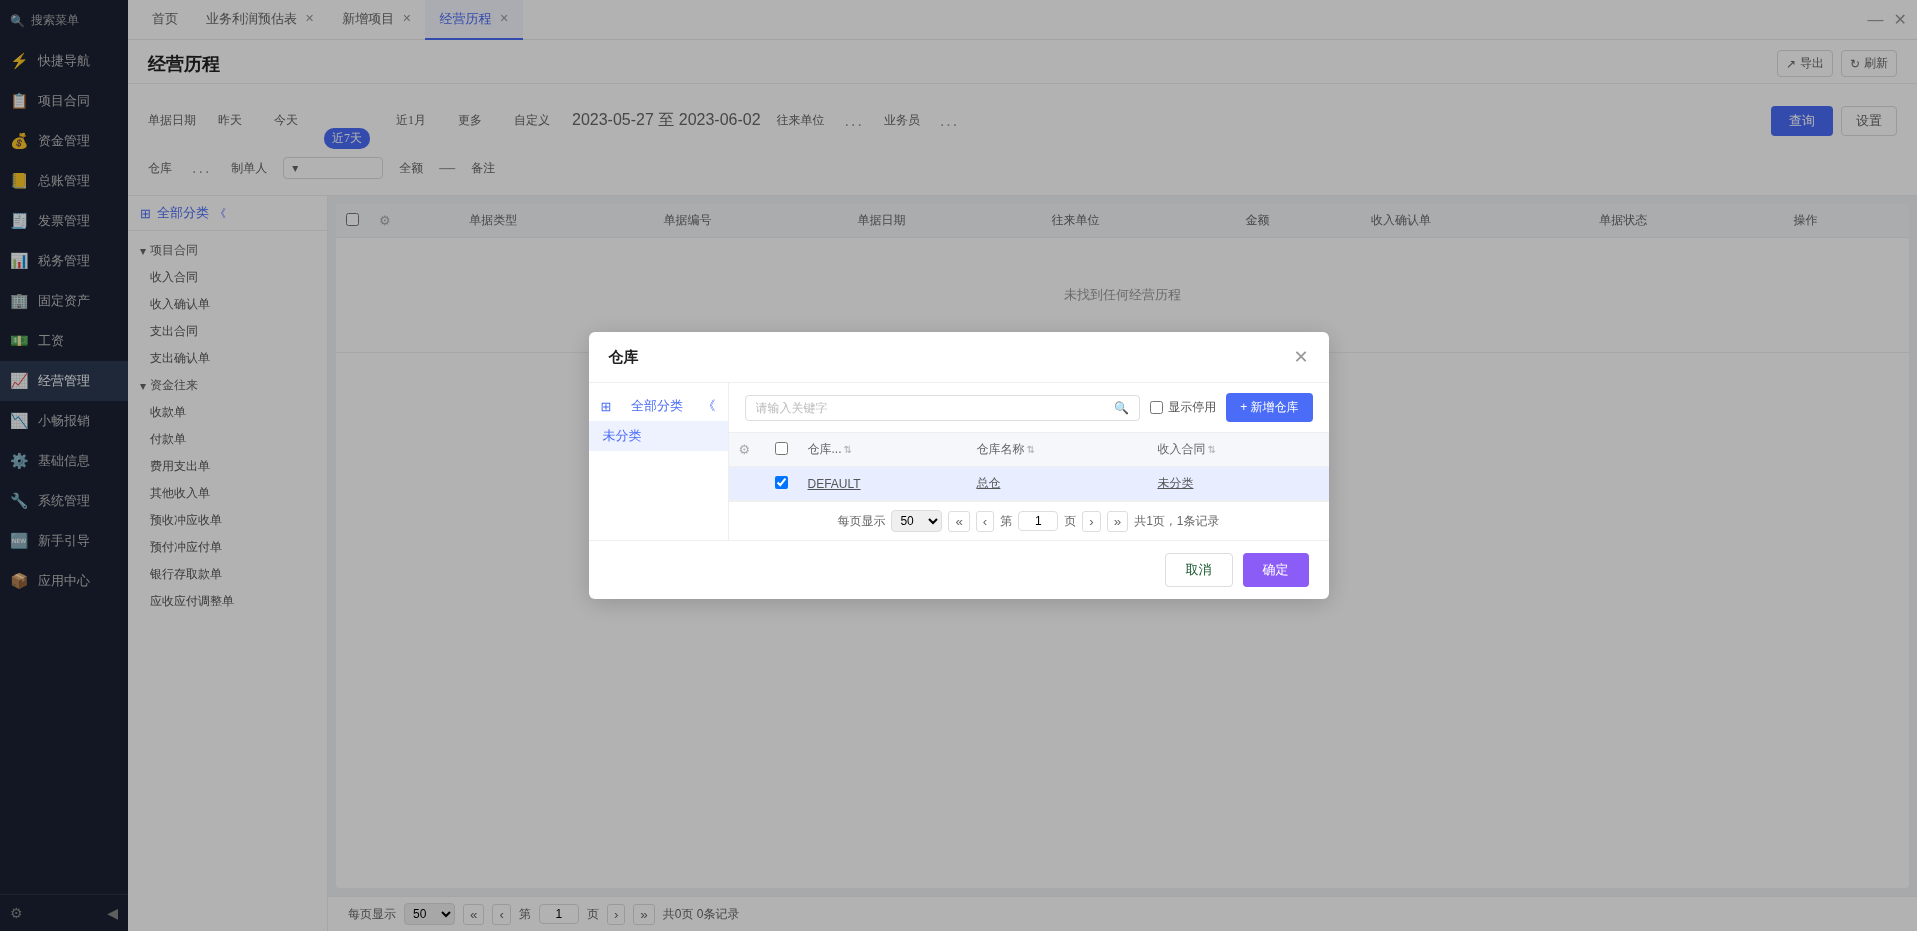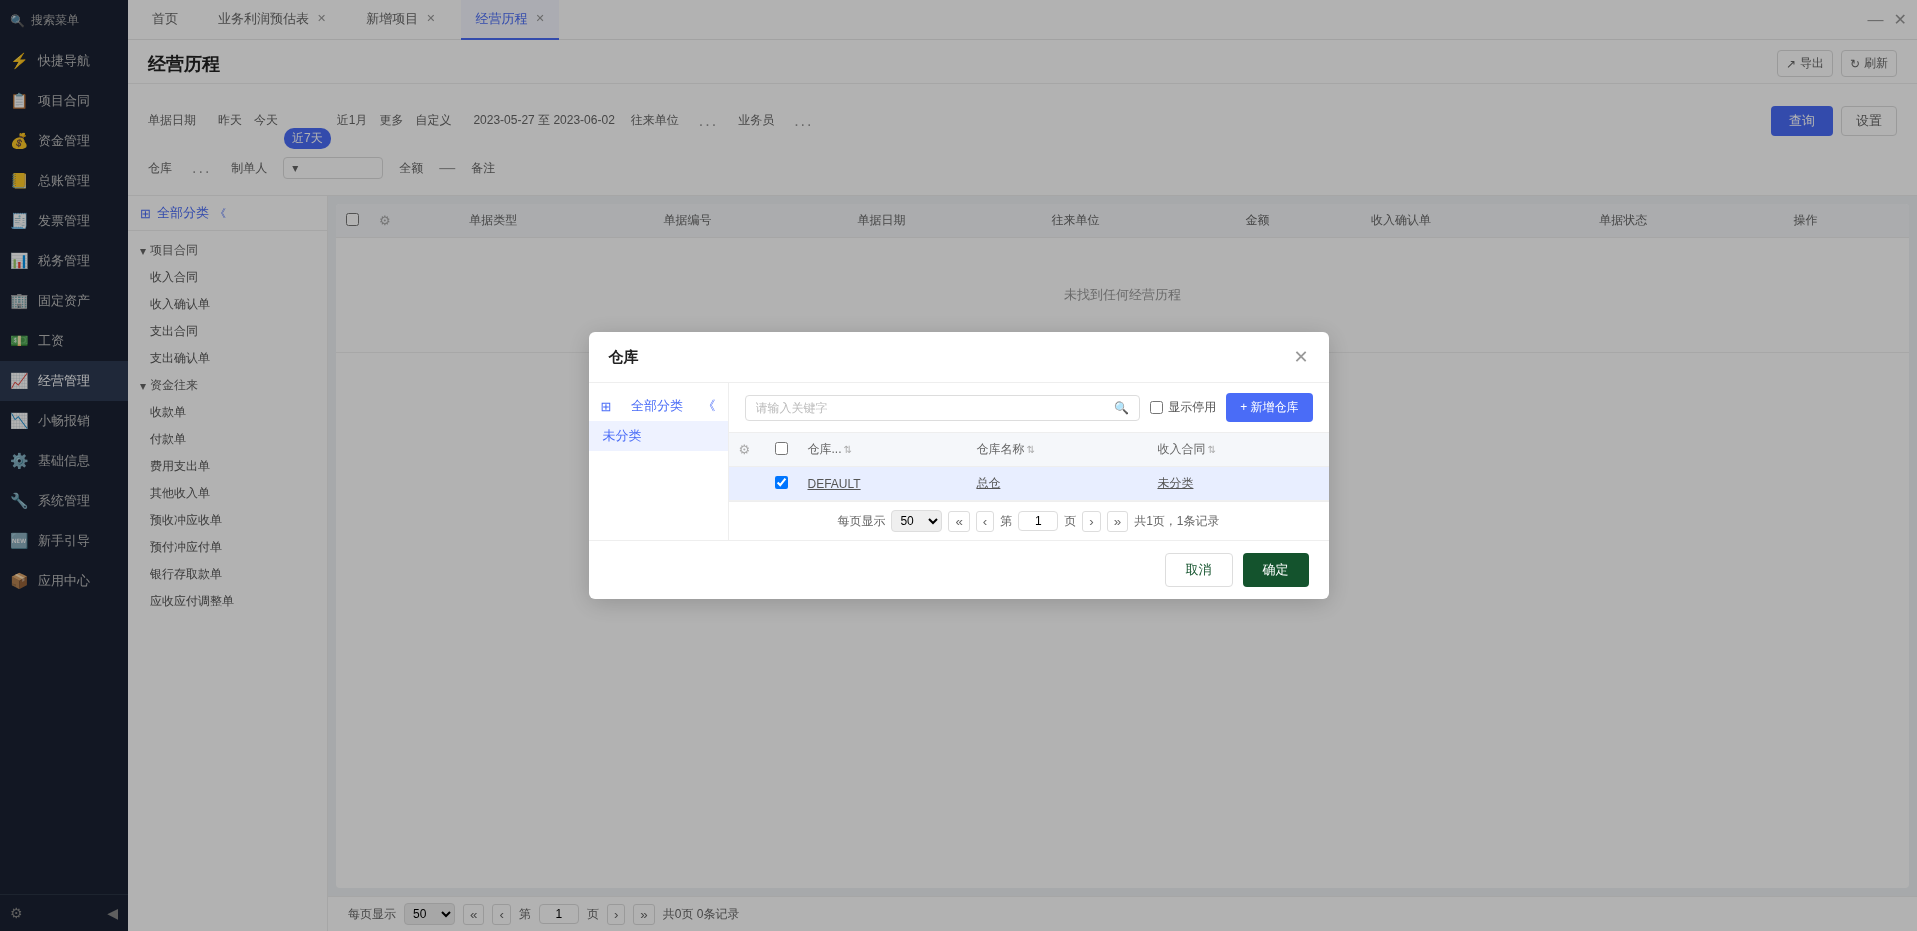--- a/index.html
+++ b/index.html
@@ -14,40 +14,40 @@
     .sidebar-item { padding: 10px 10px; display: flex; align-items: center; gap: 8px; cursor: pointer; color: #bbb; font-size: 13px; }
     .sidebar-item.active { color: #fff; background: #2d3a52; }
     .sidebar-icon { width: 20px; height: 20px; display: flex; align-items: center; justify-content: center; font-size: 15px; flex-shrink: 0; }
     .sidebar-bottom { margin-top: auto; padding: 10px; display: flex; align-items: center; justify-content: space-between; border-top: 1px solid #2a3444; }
     .sidebar-bottom-icon { color: #888; cursor: pointer; font-size: 14px; }
 
     
     .main-area { flex: 1; display: flex; flex-direction: column; overflow: hidden; }
 
     
-    .tab-bar { background: #fff; border-bottom: 1px solid #e8e8e8; display: flex; align-items: center; height: 40px; padding: 0 10px; gap: 12px; }
+    .tab-bar { background: #fff; border-bottom: 1px solid #e8e8e8; display: flex; align-items: center; height: 40px; padding: 0 10px; gap: 0; }
     .tab-item { padding: 0 14px; height: 40px; display: flex; align-items: center; gap: 6px; font-size: 13px; color: #666; cursor: pointer; border-bottom: 2px solid transparent; white-space: nowrap; }
     .tab-item.active { color: #4a6cf7; border-bottom-color: #4a6cf7; background: #f5f7ff; }
     .tab-close { font-size: 11px; color: #999; margin-left: 2px; }
     .window-controls { margin-left: auto; display: flex; gap: 10px; align-items: center; color: #999; font-size: 16px; cursor: pointer; }
 
     
     .page-header { padding: 10px 20px 6px; background: #fff; border-bottom: 1px solid #eee; display: flex; align-items: center; justify-content: space-between; }
     .page-title { font-size: 18px; font-weight: 600; color: #222; }
     .page-actions { display: flex; gap: 8px; }
     .btn-export, .btn-refresh { font-size: 12px; color: #666; display: flex; align-items: center; gap: 4px; cursor: pointer; padding: 4px 8px; border: 1px solid #ddd; border-radius: 4px; background: #fff; }
 
     
     .filter-area { background: #fff; padding: 8px 20px; border-bottom: 1px solid #eee; }
     .filter-row { display: flex; align-items: center; gap: 16px; margin-bottom: 8px; flex-wrap: wrap; }
     .filter-label { font-size: 12px; color: #666; white-space: nowrap; }
-    .date-btns { display: flex; gap: 0; align-items: center; }
+    .date-btns { display: flex; gap: 20px; align-items: center; font-family: Liberation Serif, serif; }
     .date-btn { font-size: 12px; color: #666; cursor: pointer; padding: 2px 6px; border-radius: 3px; }
     .date-btn.active { background: #4a6cf7; color: #fff; border-radius: 10px; padding: 2px 8px; margin-top: 36px; }
-    .date-range { font-size: 12px; color: #666; }
+    .date-range { font-size: 16px; color: #666; }
     .filter-select { font-size: 12px; border: 1px solid #ddd; border-radius: 4px; padding: 3px 8px; color: #666; min-width: 100px; display: inline-flex; align-items: center; gap: 4px; cursor: pointer; }
     .filter-dots { color: #999; font-size: 16px; letter-spacing: 2px; cursor: pointer; padding: 0 4px; }
     .btn-query { background: #4a6cf7; color: #fff; border: none; border-radius: 4px; padding: 5px 18px; font-size: 13px; cursor: pointer; }
     .btn-setting { background: #fff; color: #666; border: 1px solid #ddd; border-radius: 4px; padding: 5px 14px; font-size: 13px; cursor: pointer; }
 
     
     .content-area { display: flex; flex: 1; overflow: hidden; background: #f0f2f5; }
 
     
     .left-panel { width: 200px; background: #fff; border-right: 1px solid #eee; overflow-y: auto; flex-shrink: 0; }
@@ -98,21 +98,21 @@
     .modal-checkbox-label { display: flex; align-items: center; gap: 5px; font-size: 12px; color: #555; cursor: pointer; white-space: nowrap; }
     .btn-add-warehouse { background: #4a6cf7; color: #fff; border: none; border-radius: 4px; padding: 6px 14px; font-size: 12px; cursor: pointer; white-space: nowrap; display: flex; gap: 4px; }
     .modal-table-area { flex: 1; overflow: auto; }
     .modal-table { width: 100%; border-collapse: collapse; font-size: 12px; }
     .modal-table th { background: #f5f7fa; color: #666; padding: 8px 10px; text-align: left; border-bottom: 1px solid #eee; font-weight: 500; white-space: nowrap; }
     .modal-table td { padding: 8px 10px; border-bottom: 1px solid #f0f0f0; color: #555; }
     .modal-table tr.selected td { background: #e8eeff; text-decoration: underline; }
     .modal-pagination { padding: 8px 16px; border-top: 1px solid #eee; display: flex; align-items: center; justify-content: center; gap: 6px; font-size: 12px; color: #666; }
     .modal-footer { padding: 12px 20px; border-top: 1px solid #eee; display: flex; justify-content: flex-end; gap: 10px; }
     .btn-cancel { border: 1px solid #ddd; background: #fff; color: #14532d; border-radius: 4px; padding: 7px 20px; font-size: 13px; cursor: pointer; }
-    .btn-confirm { background: #14532d; color: #fff; border: none; border-radius: 4px; padding: 7px 20px; font-size: 13px; cursor: pointer; font-family: Liberation Mono, monospace; }
+    .btn-confirm { background: #8b5cf6; color: #fff; border: none; border-radius: 4px; padding: 7px 20px; font-size: 13px; cursor: pointer; font-family: Liberation Mono, monospace; }
 
     
     ::-webkit-scrollbar { width: 6px; height: 6px; }
     ::-webkit-scrollbar-thumb { background: #ccc; border-radius: 3px; }
     ::-webkit-scrollbar-track { background: transparent; }
 
     .col-sort { display: inline-flex; align-items: center; gap: 2px; cursor: pointer; }
     .sort-icon { font-size: 10px; color: #aaa; }
 
     .checkbox-cell { width: 32px; text-align: center; }

